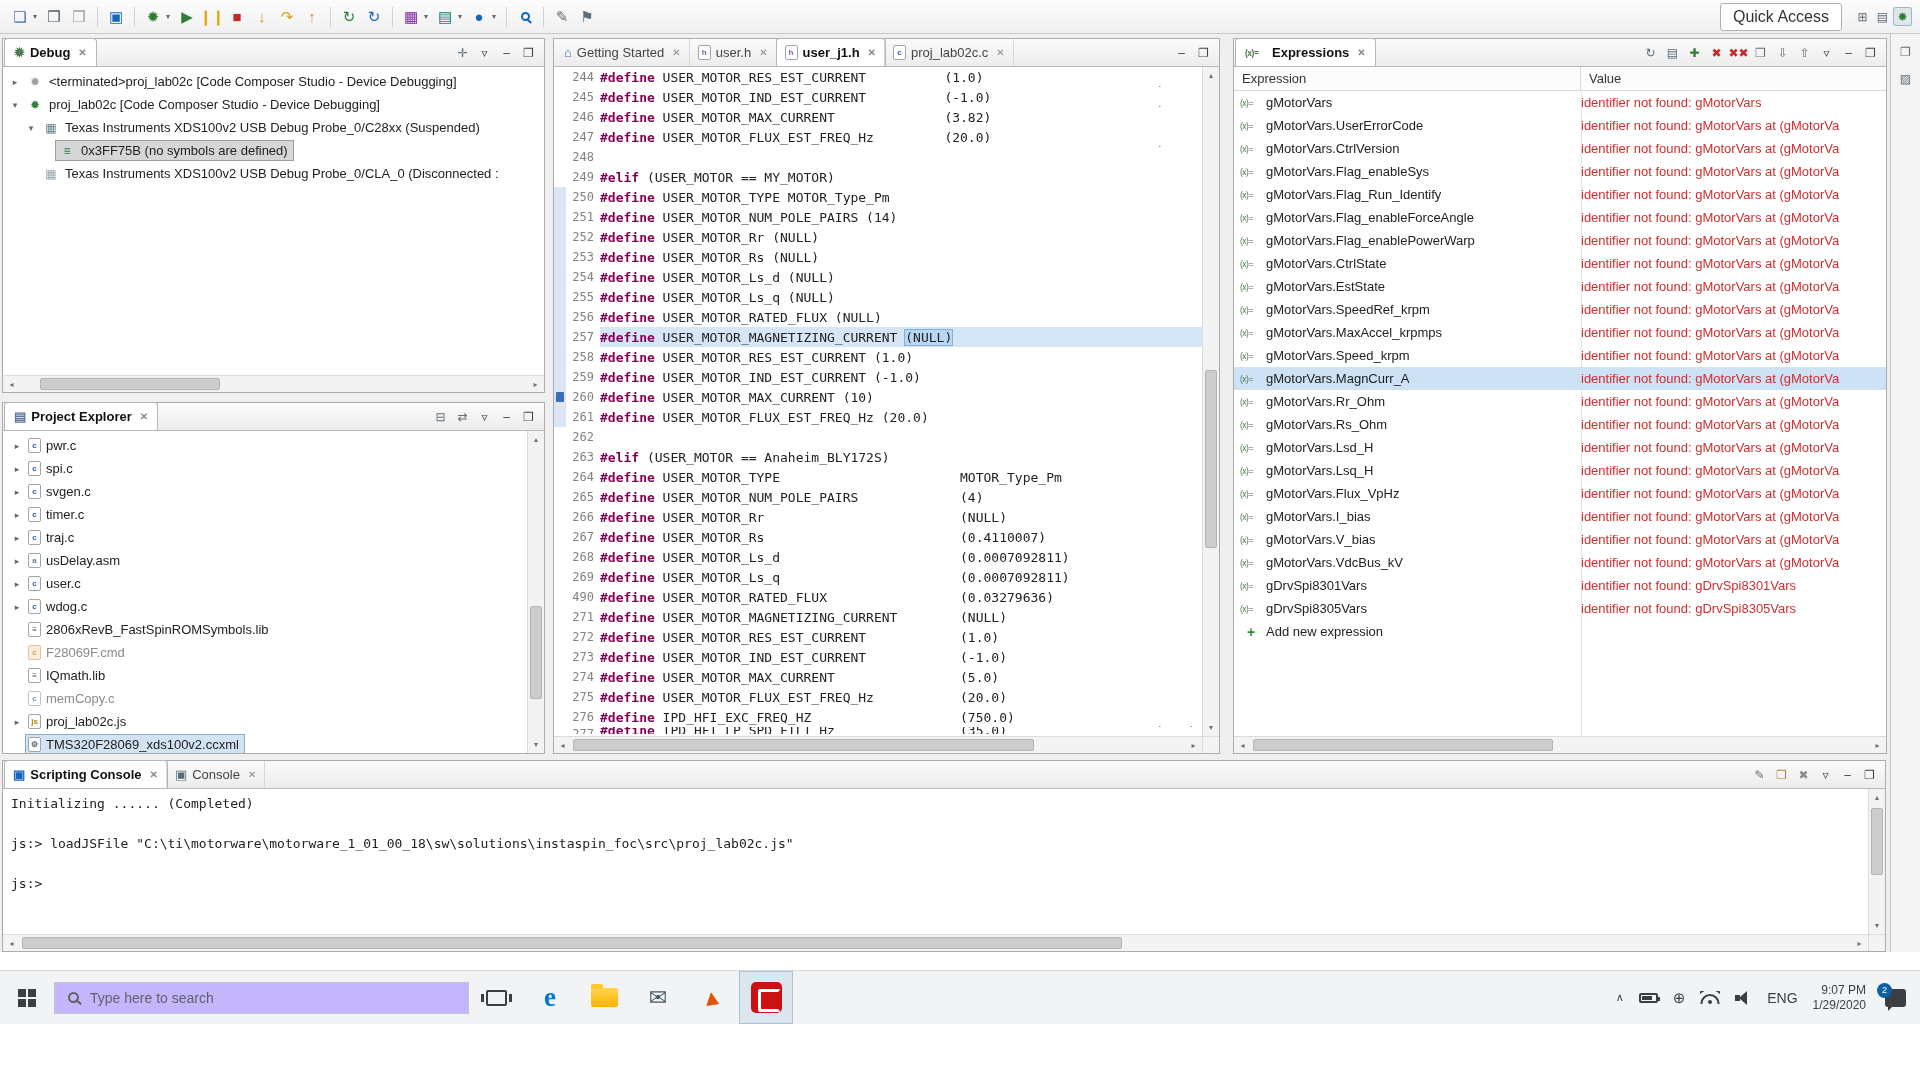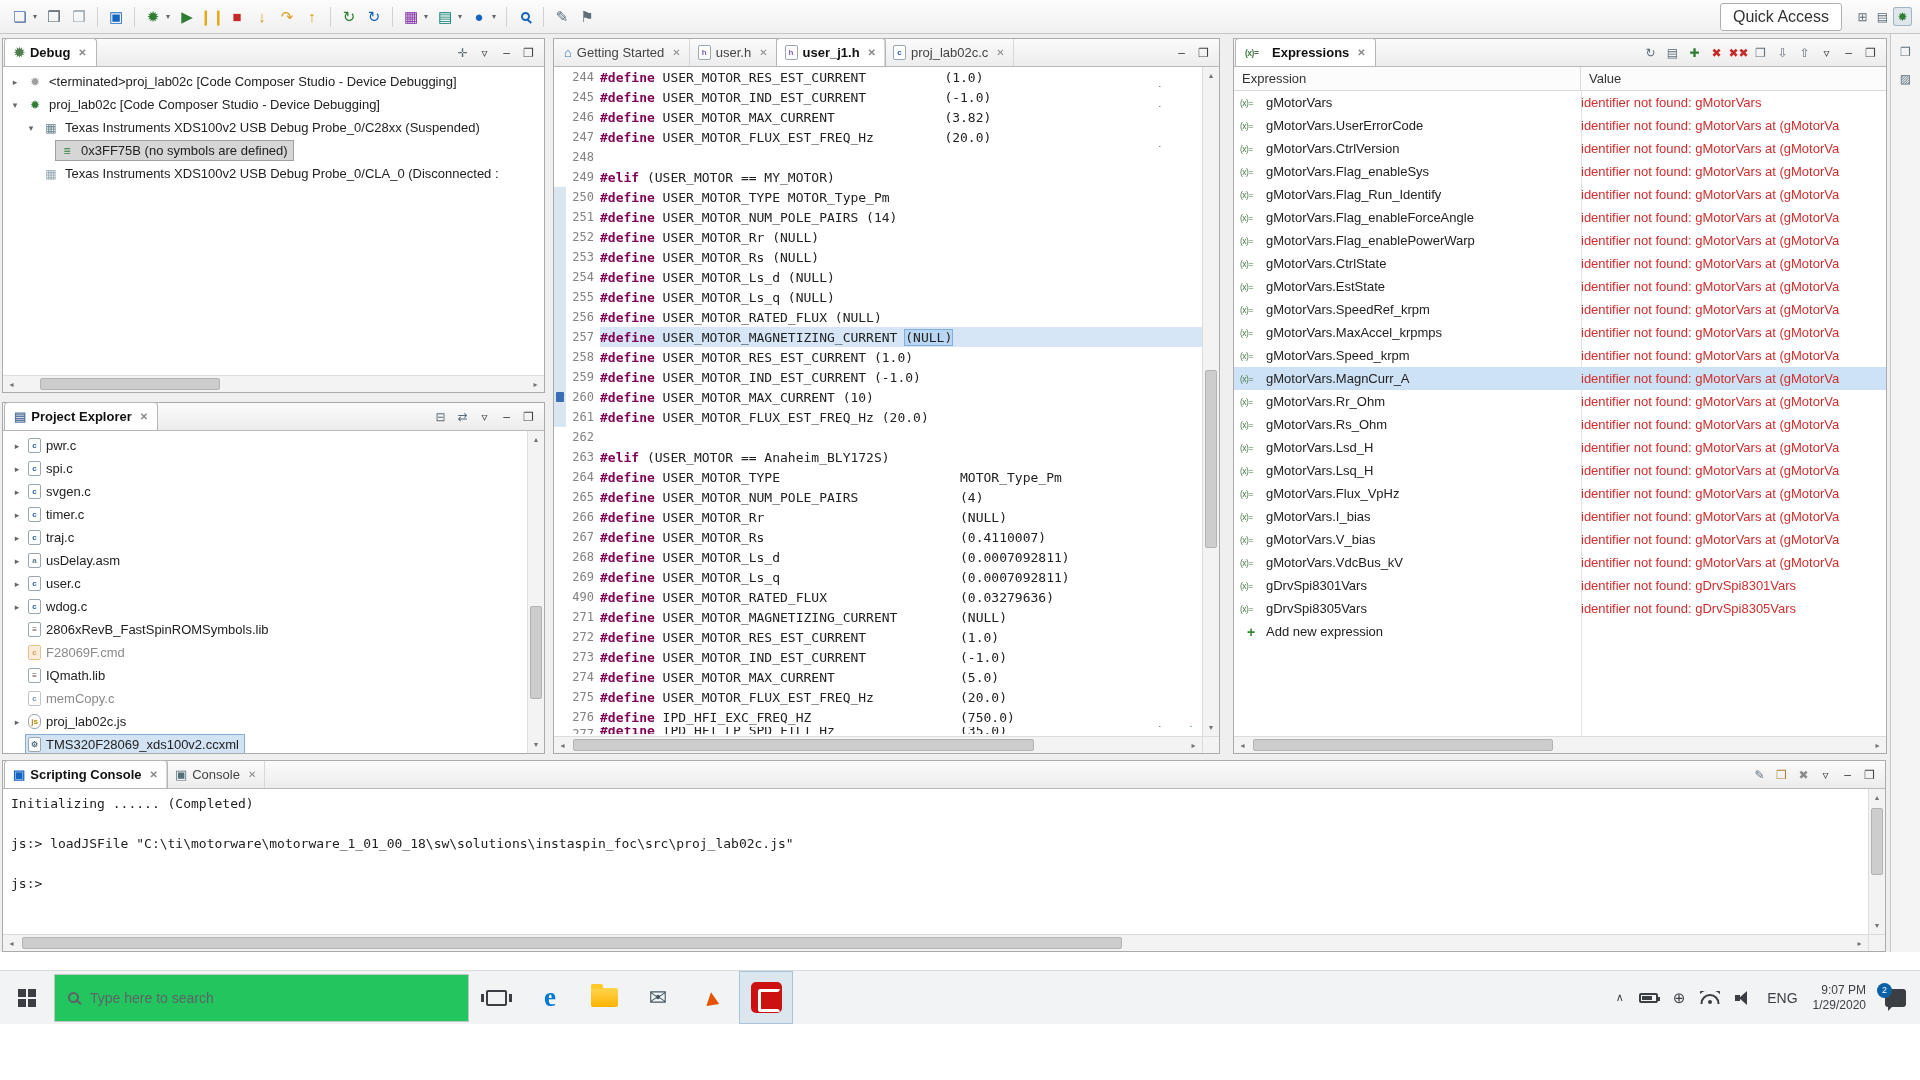--- a/index.html
+++ b/index.html
@@ -94,21 +94,21 @@
   
   .rstrip{position:absolute;left:1890px;top:34px;width:30px;height:918px;background:#f4f4f4;border-left:1px solid #c6c6c6;
           display:flex;flex-direction:column;align-items:center;padding-top:8px;gap:8px;}
 
   
   .taskbar{position:absolute;left:0;top:970px;width:1920px;height:54px;background:#f1f3f4;border-top:1px solid #d8dbdd;
            display:flex;align-items:center;z-index:6;}
   .start{width:54px;height:100%;display:flex;align-items:center;justify-content:center;}
   .winlogo{display:grid;grid-template-columns:8px 8px;grid-template-rows:8px 8px;gap:2px;}
   .winlogo span{background:#3b3f44;}
-  .searchbox{width:415px;height:48px;background:#22c55e;border:1px solid #c3c6c9;display:flex;align-items:center;gap:11px;padding:0 13px;}
+  .searchbox{width:415px;height:32px;background:#c4b5fd;border:1px solid #c3c6c9;display:flex;align-items:center;gap:11px;padding:0 13px;}
   .searchbox input{border:none;outline:none;flex:1;font:14px "Liberation Sans",sans-serif;color:#444;background:transparent;}
   .searchbox input::placeholder{color:#5f6368;}
   .lens{width:11px;height:11px;border:2px solid #5f6368;border-radius:50%;position:relative;flex:none;}
   .lens::after{content:'';position:absolute;right:-5px;bottom:-2px;width:7px;height:2px;background:#5f6368;transform:rotate(42deg);}
   .tapp{width:54px;height:100%;display:flex;align-items:center;justify-content:center;position:relative;}
   .tapp.active{background:#dce6ef;box-shadow:inset 0 0 0 1px #a9c4da;}
   .tvic{width:21px;height:16px;border:2px solid #3b3f44;border-radius:2px;position:relative;}
   .tvic::before{content:'';position:absolute;left:-7px;top:2px;width:3px;height:8px;background:#3b3f44;}
   .tvic::after{content:'';position:absolute;right:-7px;top:2px;width:3px;height:8px;background:#3b3f44;}
   .edgeic{font-size:27px;font-weight:bold;color:#0078d7;font-family:"Liberation Serif",serif;line-height:1;}
@@ -345,21 +345,21 @@
         <div class="trow dim" style="padding-left: 6px;">
           <span class="expander"></span>
           <span class="lblwrap">
             <span class="fic" style="color: rgb(44, 95, 168);">c</span>
             <span>memCopy.c</span>
           </span>
         </div>
         <div class="trow" style="padding-left: 6px;">
           <span class="expander">▸</span>
           <span class="lblwrap">
-            <span class="fic" style="color: rgb(184, 134, 11); border-radius: 6px;">js</span>
+            <span class="fic" style="color: rgb(184, 134, 11);">js</span>
             <span>proj_lab02c.js</span>
           </span>
         </div>
         <div class="trow" style="padding-left: 6px;">
           <span class="expander"></span>
           <span class="lblwrap selblue">
             <span class="fic" style="color: rgb(84, 110, 122);">⚙</span>
             <span>TMS320F28069_xds100v2.ccxml</span>
           </span>
         </div>

